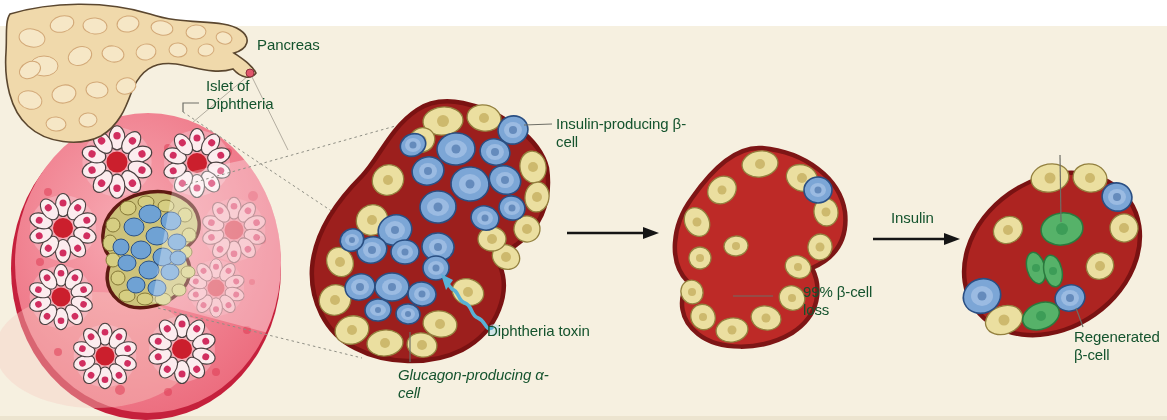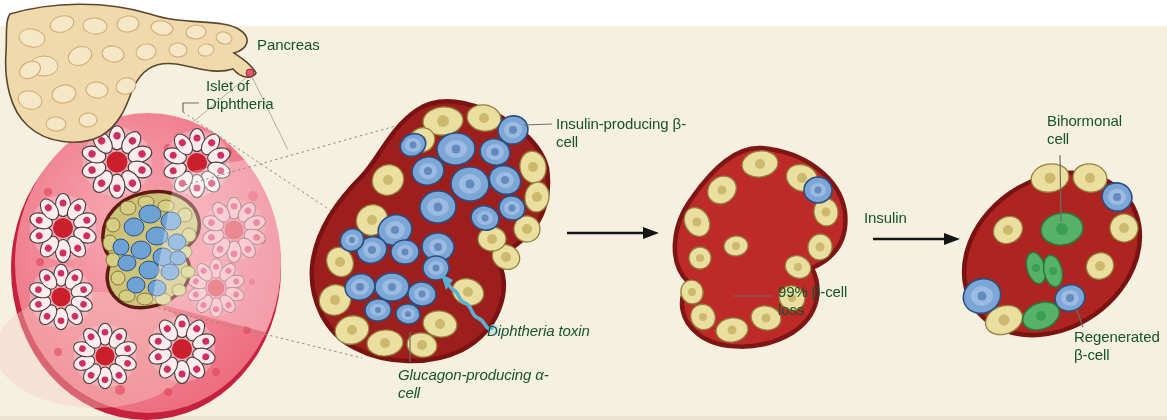--- a/index.html
+++ b/index.html
@@ -383,19 +383,18 @@
           <circle class="gn" cx="1041" cy="316" r="5"></circle>
     </g>
   </g>
   <line class="ptr" x1="1060" y1="155" x2="1061" y2="222"></line>
   <line class="ptr" x1="1076" y1="308" x2="1083" y2="327"></line>
 </svg>
 
   <div class="lbl" style="left:257px;top:36px;">Pancreas</div>
   <div class="lbl" style="left:206px;top:77px;width:88px;">Islet of Diphtheria</div>
   <div class="lbl" style="left:556px;top:115px;width:132px;">Insulin-producing β-cell</div>
-  <div class="lbl" style="left:487px;top:322px;width:140px;font-style:italic;">Diphtheria toxin</div>
+  <div class="lbl" style="left:487px;top:322px;width:140px;">Diphtheria toxin</div>
   <div class="lbl" style="left:398px;top:366px;width:152px;font-style:italic;">Glucagon-producing α-cell</div>
-  <div class="lbl" style="left:778px;top:283px;width:92px;">99% β-cell loss</div>
-  <div class="lbl" style="left:864px;top:209px;text-align:center;">Insulin</div>
-  <div class="lbl" style="left:1047px;top:112px;width:86px;">Bihormonal cell</div>
+  <div class="lbl" style="left:803px;top:283px;width:92px;">99% β-cell loss</div>
+  <div class="lbl" style="left:891px;top:209px;text-align:center;">Insulin</div>
   <div class="lbl" style="left:1074px;top:328px;width:96px;">Regenerated β-cell</div>
 </div>
 
 </body></html>

